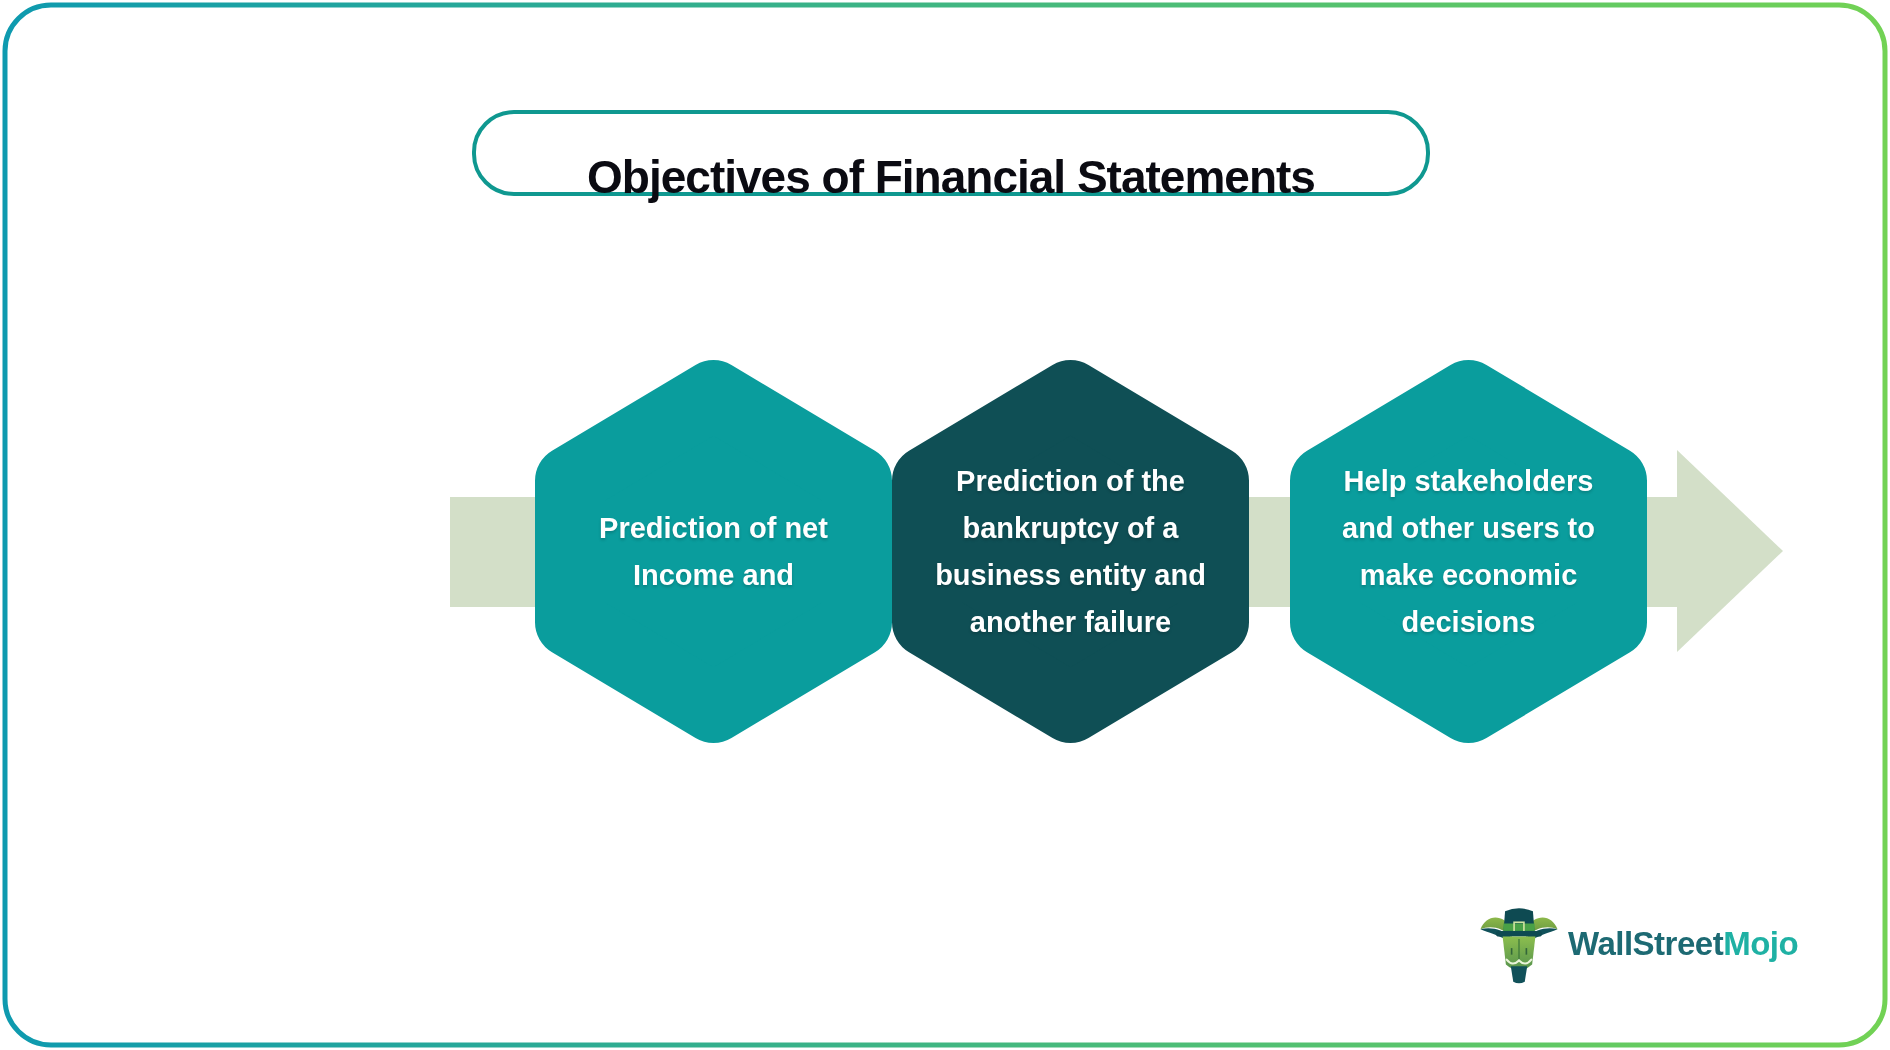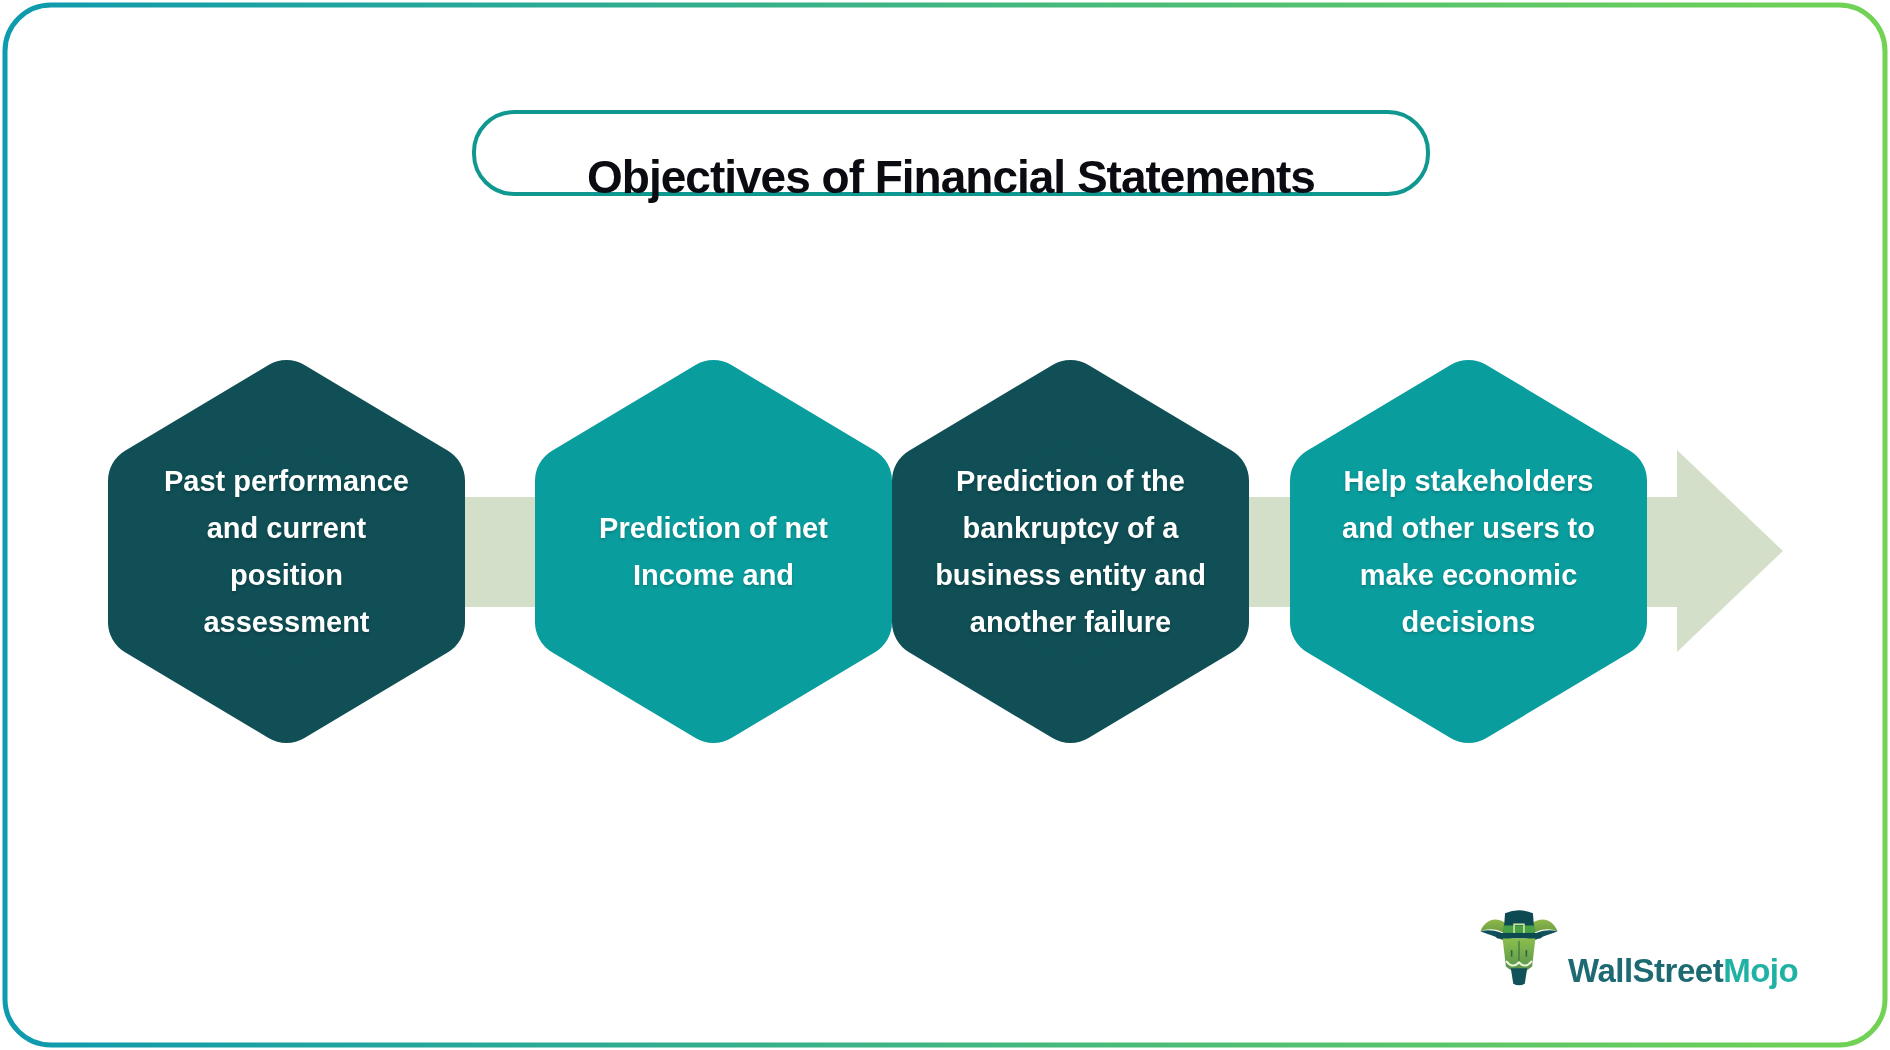--- a/index.html
+++ b/index.html
@@ -26,21 +26,21 @@
   .hex{position:absolute;top:360px;width:357px;height:383px;}
   .hex svg{position:absolute;left:0;top:0;width:357px;height:383px;overflow:visible;}
   .hex-label{
     position:absolute;left:8px;right:8px;top:0;bottom:0;
     display:flex;flex-direction:column;align-items:center;justify-content:center;
     text-align:center;color:#ffffff;font-weight:bold;font-size:29px;line-height:47px;
     text-shadow:0 2px 3px rgba(0,0,0,0.18);
   }
 
   
-  .logo{position:absolute;left:1478px;top:898px;height:92px;display:flex;align-items:flex-end;}
+  .logo{position:absolute;left:1478px;top:898px;height:92px;display:flex;align-items:center;}
   .logo-mascot{width:82px;height:88px;flex:0 0 auto;}
   .logo-text{font-size:33px;font-weight:bold;letter-spacing:-0.5px;margin-left:8px;white-space:nowrap;}
   .logo-text .lt1{color:#1D6A73;}
   .logo-text .lt2{color:#1FB1A4;}
 </style>
 </head>
 <body>
 
 <div class="stage">
 
@@ -56,31 +56,20 @@
 
   <div class="title-box">
     <span>Objectives of Financial Statements</span>
   </div>
 
   <svg class="arrow" viewBox="0 0 1360 230">
     <rect x="10" y="57" width="1250" height="110" fill="#D3DFC8"></rect>
     <polygon points="1237,10 1343,111 1237,212" fill="#D3DFC8"></polygon>
   </svg>
 
-  <div class="hex" style="left:108px">
-    <svg viewBox="0 0 357 383" color="#0F4F55">
-      <polygon points="178.5,35 322,120.8 322,262.2 178.5,348 35,262.2 35,120.8" fill="currentColor" stroke="currentColor" stroke-width="70" stroke-linejoin="round"></polygon>
-    </svg>
-    <div class="hex-label">
-      <div>Past performance</div>
-      <div>and current</div>
-      <div>position</div>
-      <div>assessment</div>
-    </div>
-  </div>
 
   <div class="hex" style="left:535px">
     <svg viewBox="0 0 357 383" color="#0A9D9D">
       <polygon points="178.5,35 322,120.8 322,262.2 178.5,348 35,262.2 35,120.8" fill="currentColor" stroke="currentColor" stroke-width="70" stroke-linejoin="round"></polygon>
     </svg>
     <div class="hex-label">
       <div>Prediction of net</div>
       <div>Income and</div>
     </div>
   </div>

